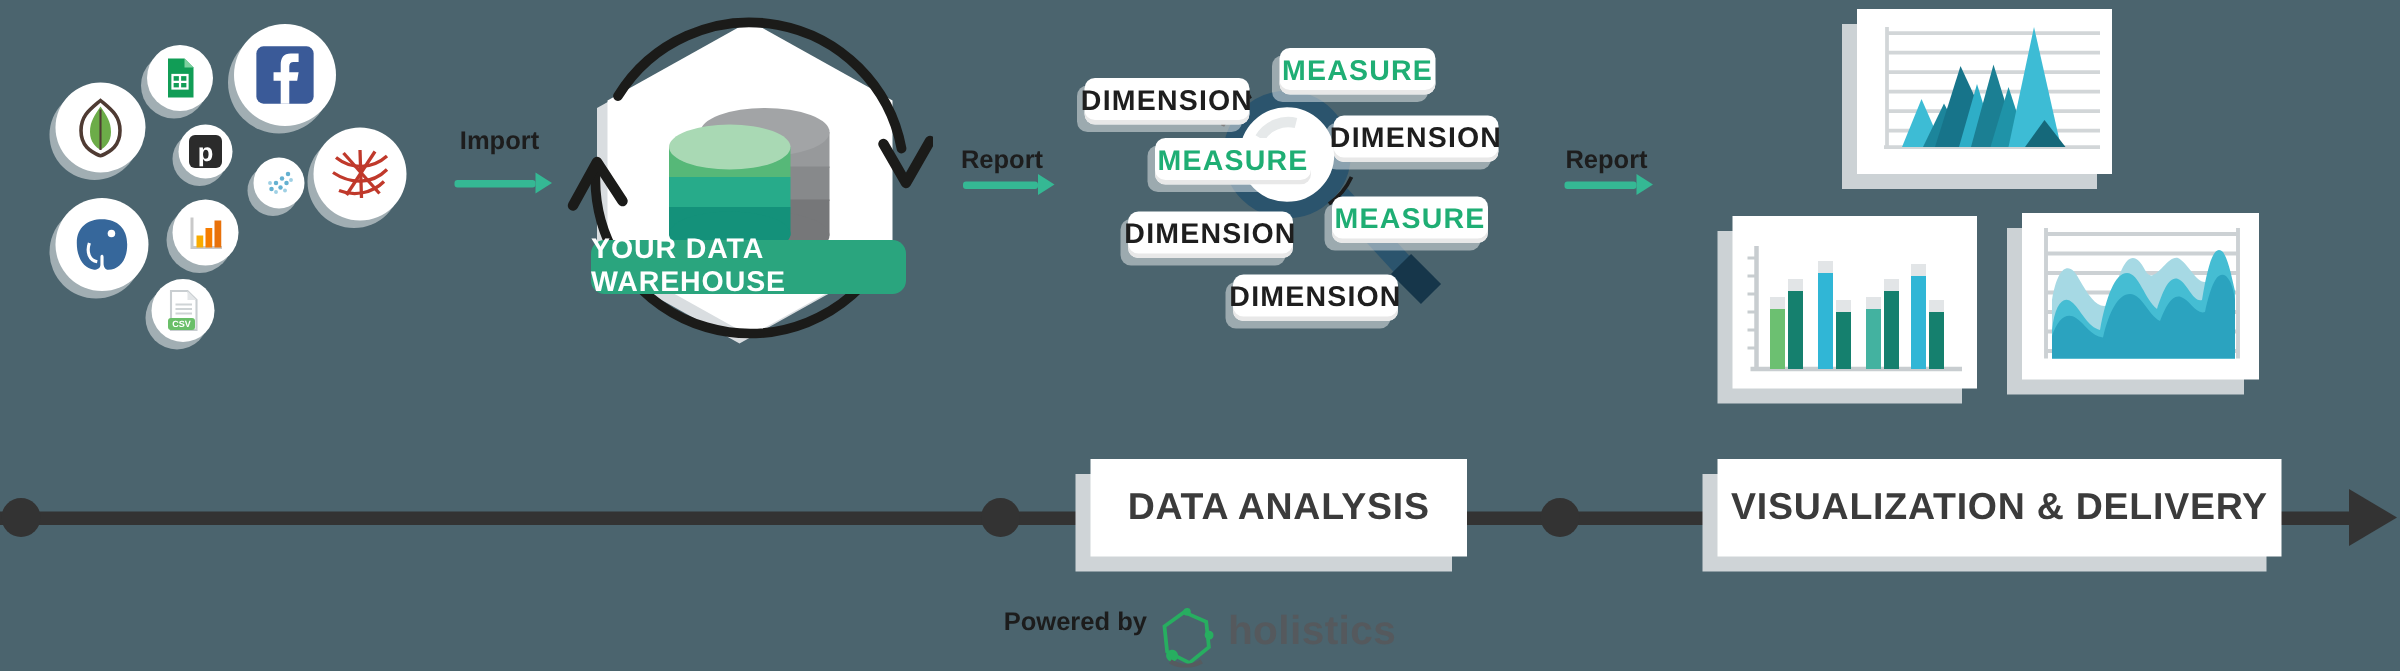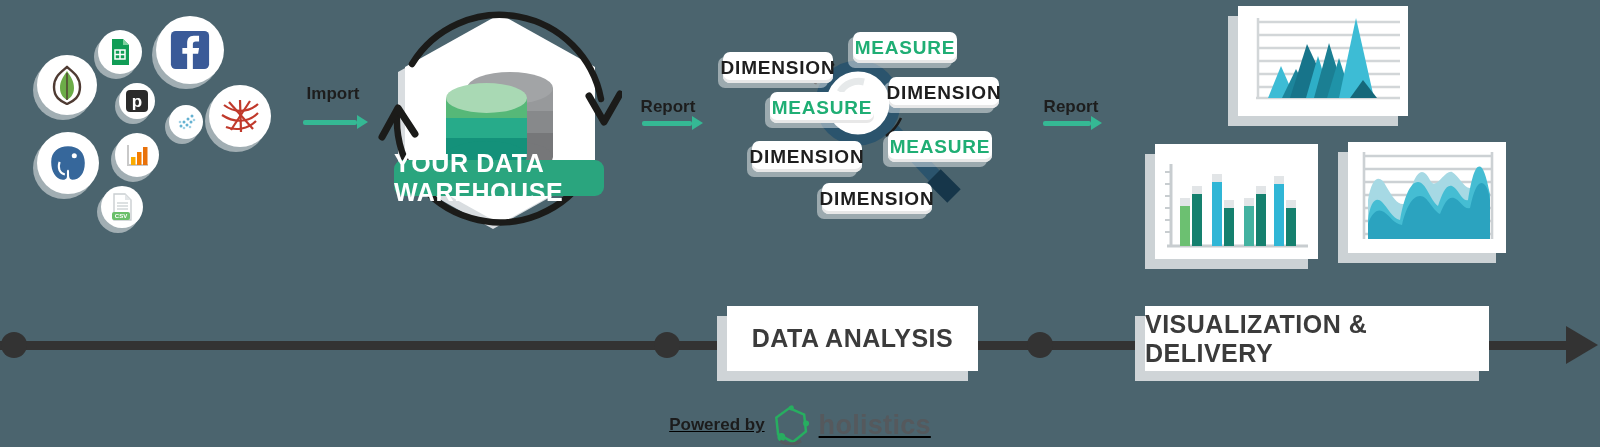--- a/index.html
+++ b/index.html
@@ -14,21 +14,21 @@
   
   .flow-label{position:absolute;color:#1d1d1d;font-weight:bold;font-size:17px;text-align:center;}
   .garrow{position:absolute;display:flex;align-items:center;}
   .garrow .bar{height:5px;background:#35b894;border-radius:2px;}
   .garrow .head{width:0;height:0;border-left:11px solid #35b894;
                 border-top:7px solid transparent;border-bottom:7px solid transparent;}
 
   
   .banner{position:absolute;left:394px;top:160px;width:210px;height:36px;background:#2aa57e;
           border-radius:9px;display:flex;align-items:center;justify-content:center;
-          color:#fff;font-weight:bold;font-size:25px;letter-spacing:0.6px;z-index:5;}
+          color:#fff;font-weight:bold;font-size:19px;letter-spacing:0.6px;z-index:5;}
 
   
   .pill{position:absolute;height:31px;background:#fff;border-radius:7px;display:flex;
         align-items:center;justify-content:center;font-weight:bold;font-size:19px;
         letter-spacing:0.8px;z-index:4;
         box-shadow:inset 0 -3px 0 #e8e8e8,-5px 5px 0 rgba(255,255,255,0.45);}
   .pill.dim{color:#1e1e1e;width:110px;}
   .pill.meas{color:#1fae74;width:104px;}
 
   
@@ -38,21 +38,21 @@
   .tl-line{position:absolute;left:0;top:341px;width:1570px;height:9px;background:#333;}
   .tl-dot{position:absolute;width:26px;height:26px;border-radius:50%;background:#333;top:332px;}
   .tl-head{position:absolute;left:1566px;top:326px;width:0;height:0;border-left:32px solid #333;
            border-top:19px solid transparent;border-bottom:19px solid transparent;}
   .stage{position:absolute;top:306px;height:65px;background:#fff;display:flex;align-items:center;
          justify-content:center;font-weight:bold;font-size:25px;color:#3b3b3b;
          letter-spacing:0.5px;box-shadow:-10px 10px 0 #cfd4d7;}
 
   
   .footer{position:absolute;left:50%;transform:translateX(-50%);top:405px;display:flex;
-          align-items:center;gap:9px;text-decoration:underline;}
+          gap:9px;}
   .powered{color:#1c1c1c;font-weight:bold;font-size:17px;}
   .brand{color:#55595d;font-weight:bold;font-size:27px;letter-spacing:0.3px;}
 </style>
 </head>
 <body>
 
 <div class="canvas">
 
   <div class="src" style="left:37px;top:55px;width:60px;height:60px;">
     <svg width="34" height="40" viewBox="0 0 34 40">
@@ -288,21 +288,21 @@
       <path d="M20,97 V82 C24,70 30,66 36,70 C42,74 46,82 54,83 C58,66 64,54 72,54 C80,54 84,68 92,72 C96,62 100,54 106,56 C112,58 116,68 122,66 C126,48 130,38 136,42 C140,46 141,52 142,58 V97 Z" fill="#2ba3bf"></path>
     </svg>
   </div>
 
   <div class="tl-line"></div>
   <div class="tl-dot" style="left:1px;"></div>
   <div class="tl-dot" style="left:654px;"></div>
   <div class="tl-dot" style="left:1027px;"></div>
   <div class="tl-head"></div>
   <div class="stage" style="left:727px;width:251px;">DATA ANALYSIS</div>
-  <div class="stage" style="left:1145px;width:344px;">VISUALIZATION &amp; DELIVERY</div>
+  <div class="stage" style="left:1145px;width:376px;">VISUALIZATION &amp; DELIVERY</div>
 
   <div class="footer">
     <span class="powered">Powered by</span>
     <svg width="36" height="40" viewBox="0 0 36 40">
       <g transform="rotate(-6 18 20)">
         <polygon points="18,3 32,11 32,28 18,37 4,28 4,11" fill="none" stroke="#27ae60" stroke-width="2.5"></polygon>
         <circle cx="33" cy="20" r="3" fill="#27ae60"></circle>
         <circle cx="7" cy="31" r="4" fill="#27ae60"></circle>
         <circle cx="20" cy="3" r="2.5" fill="#27ae60"></circle>
       </g>

